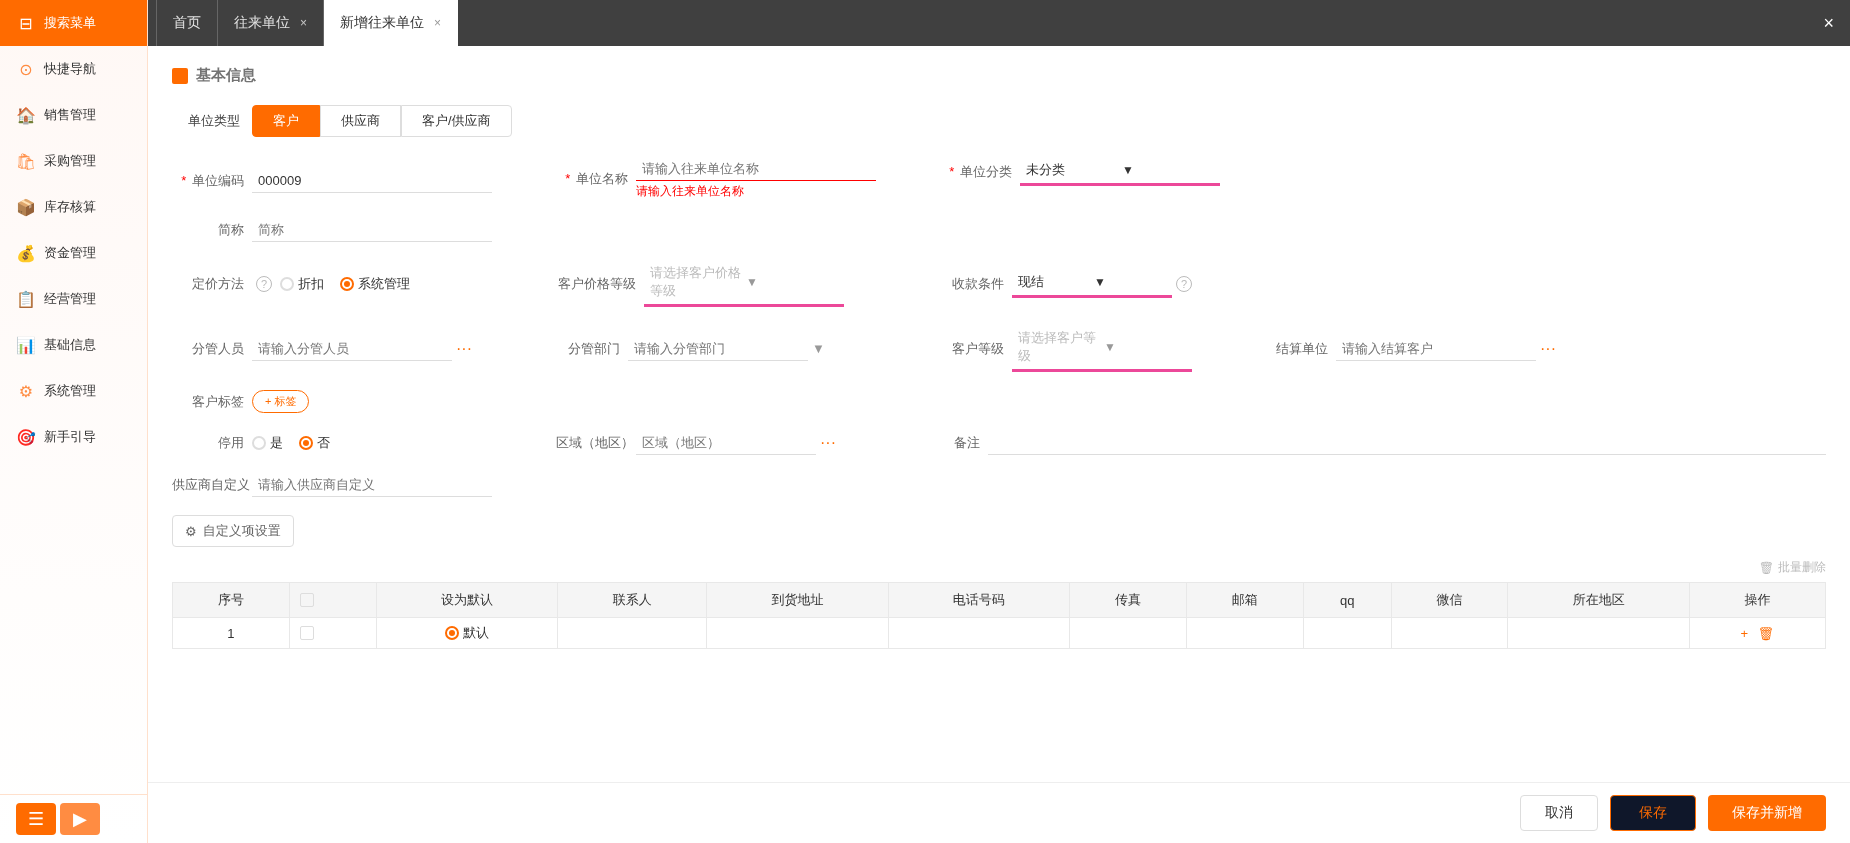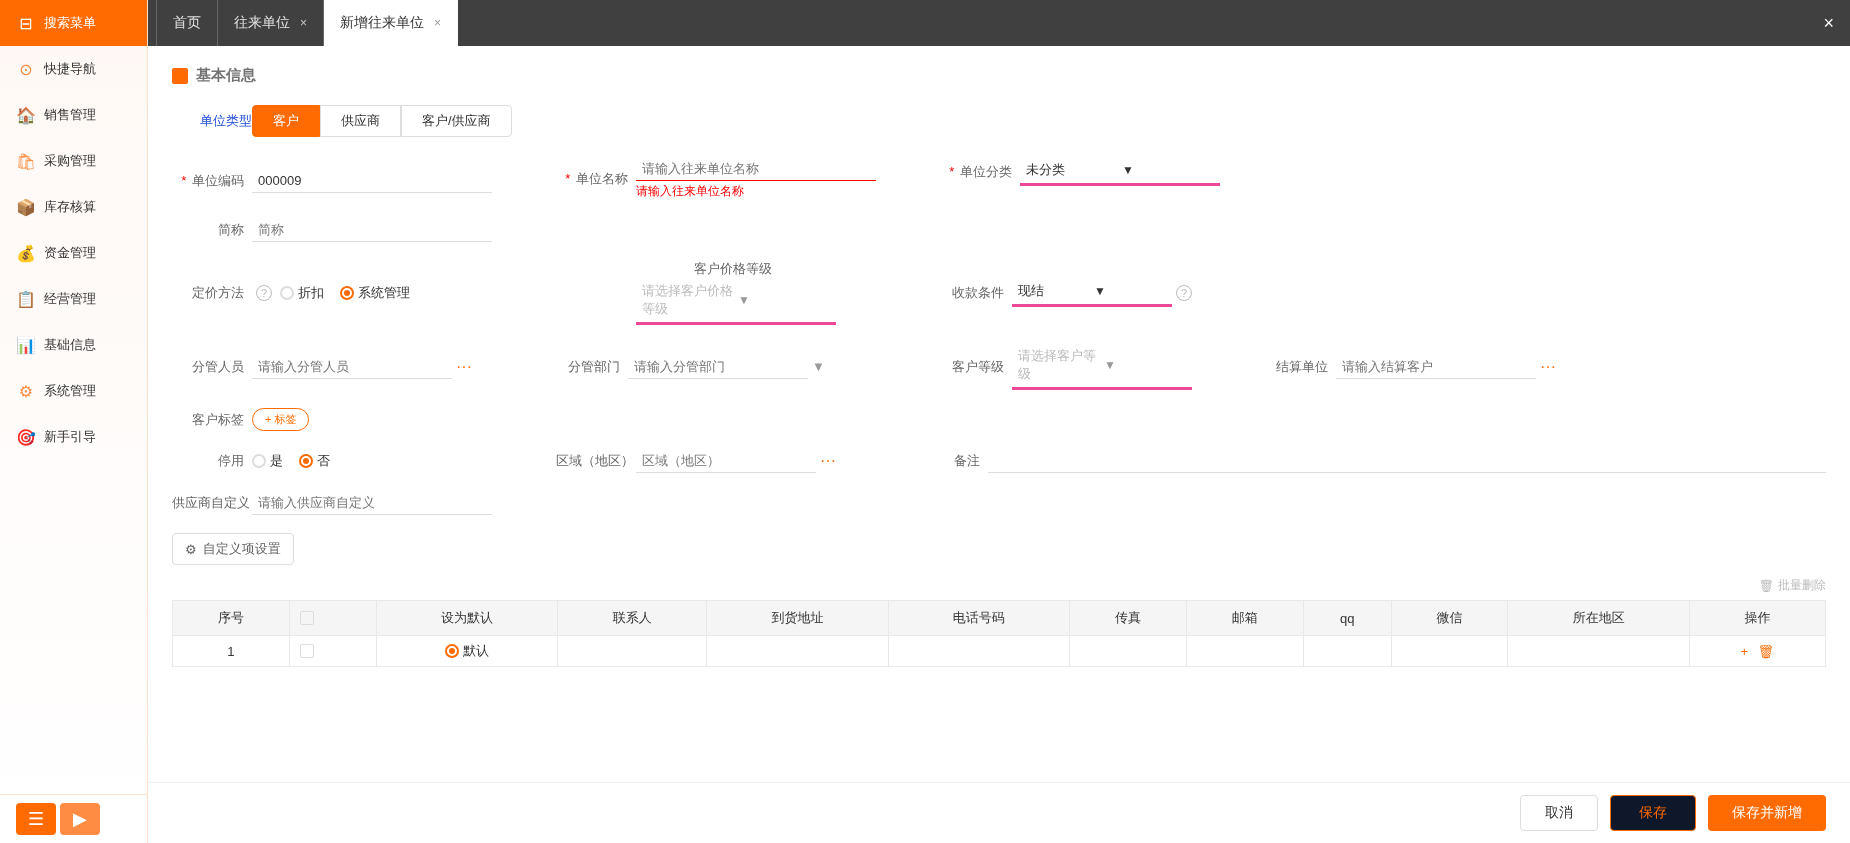--- a/index.html
+++ b/index.html
@@ -133,23 +133,24 @@
       display: inline-block;
     }
 
     
     .unit-type-row {
       display: flex;
       align-items: center;
       margin-bottom: 20px;
     }
     .unit-type-label {
-      color: #1d4ed8;
+      color: #404040;
       width: 80px;
       text-align: right;
+      padding-right: 12px;
       flex-shrink: 0;
     }
     .unit-type-btns {
       display: flex;
       gap: 0;
     }
     .unit-btn {
       padding: 6px 20px;
       border: 1px solid #ddd;
       background: #fff;
@@ -510,21 +511,21 @@
           <div class="radio-item">
             <div class="radio-circle"></div>
             <span class="radio-label">折扣</span>
           </div>
           <div class="radio-item">
             <div class="radio-circle checked"></div>
             <span class="radio-label">系统管理</span>
           </div>
         </div>
       </div>
-      <div class="form-field" style="width:360px; margin-right:24px;flex-direction:column;">
+      <div class="form-field" style="width:360px; margin-right:24px;">
         <span class="field-label" style="width:88px;">客户价格等级</span>
         <div class="form-select" style="width:200px;">
           <span>请选择客户价格等级</span>
           <span class="arrow">▼</span>
         </div>
       </div>
       <div class="form-field" style="width:340px;">
         <span class="field-label" style="width:72px;">收款条件</span>
         <div class="form-select has-value" style="width:160px;">
           <span>现结</span>

